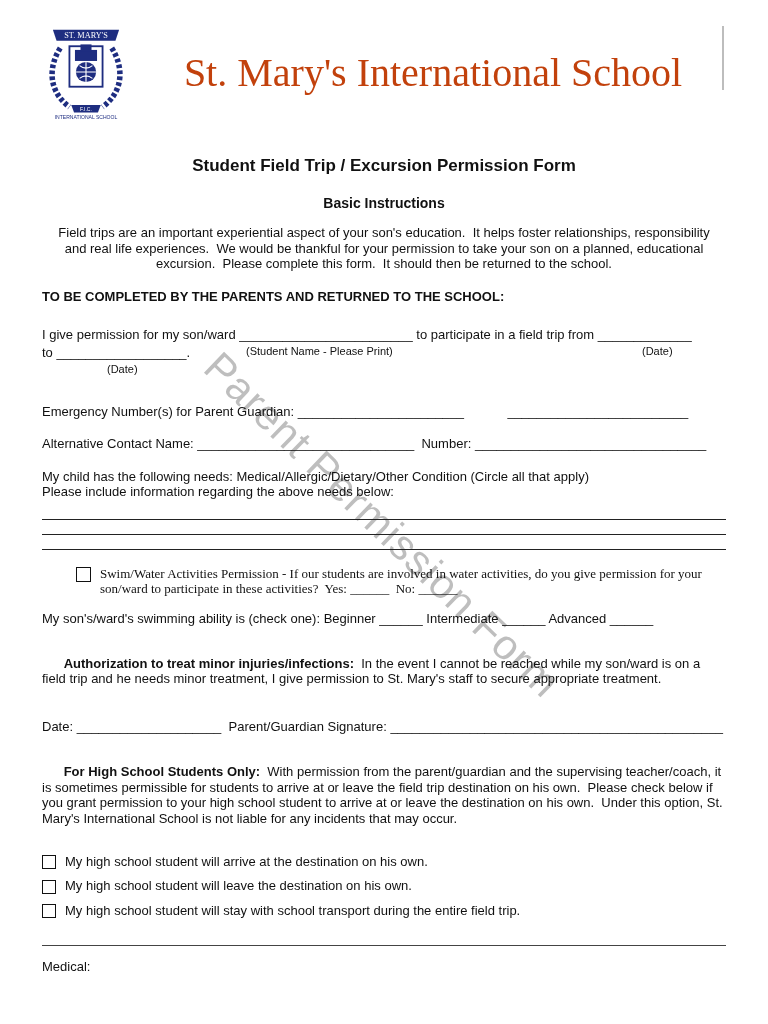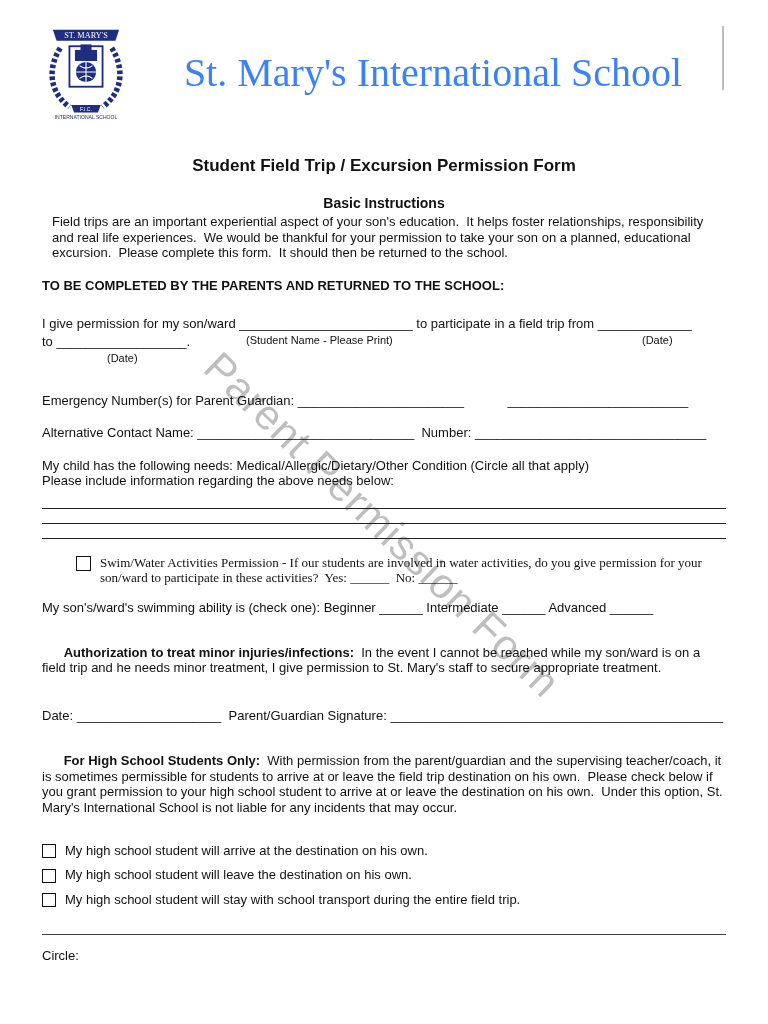--- a/index.html
+++ b/index.html
@@ -11,28 +11,28 @@
   .watermark {
     position:absolute; left:382px; top:525px; z-index:0;
     transform:translate(-50%,-50%) rotate(44deg);
     font-size:42px; color:#8a8a8a; opacity:0.55; white-space:nowrap;
     letter-spacing:1px; pointer-events:none;
   }
   .header { position:relative; z-index:1; display:flex; align-items:center; padding:22px 40px 0 40px; height:100px; }
   .logo { width:92px; height:96px; flex:0 0 auto; }
   .school-name {
     flex:1; text-align:center; font-family:"Liberation Serif", serif;
-    font-size:40px; color:#3b82f6; white-space:nowrap; padding-left:6px;
+    font-size:40px; color:#c2410c; white-space:nowrap; padding-left:6px;
   }
   .header-divider { position:absolute; right:44px; top:26px; height:64px; border-left:2px solid #bdbdbd; }
   .content { position:relative; z-index:1; padding:0 42px; }
   .t { white-space:pre-wrap; font-size:13px; line-height:15.5px; }
   .form-title { margin-top:34px; text-align:center; font-size:17px; font-weight:bold; }
   .instr-head { margin-top:19px; text-align:center; font-size:14px; font-weight:bold; }
-  .instr-body { margin-top:3px; padding:0 10px; }
+  .instr-body { margin-top:14px; text-align:center; padding:0 10px; }
   .section-head { margin-top:17px; font-size:13px; font-weight:bold; }
   .perm-block { margin-top:23px; }
   .perm-row2 { position:relative; height:16px; }
   .cap { font-size:11px; }
   .cap-abs { position:absolute; top:2px;text-align:center; }
   .cap-below { margin-left:65px; display:inline-block; }
   .spaced { margin-top:27px; }
   .spaced-sm { margin-top:17px; }
   .rule-line { height:14px; border-bottom:1px solid #222; }
   .swim-block { margin-top:16px; display:flex; padding-left:34px;font-family:Liberation Serif, serif; }
@@ -134,21 +134,21 @@
       <span class="checkbox"></span>
       <span class="t">My high school student will leave the destination on his own.</span>
     </div>
     <div class="cb-row">
       <span class="checkbox"></span>
       <span class="t">My high school student will stay with school transport during the entire field trip.</span>
     </div>
 
     <div class="sep-line"></div>
 
-    <div class="t receipt-head">Circle:</div>
+    <div class="t receipt-head">Medical:</div>
 
     <div class="receipt-block">
       
       
     </div>
 
   </div>
 </div>
 
 </body></html>

